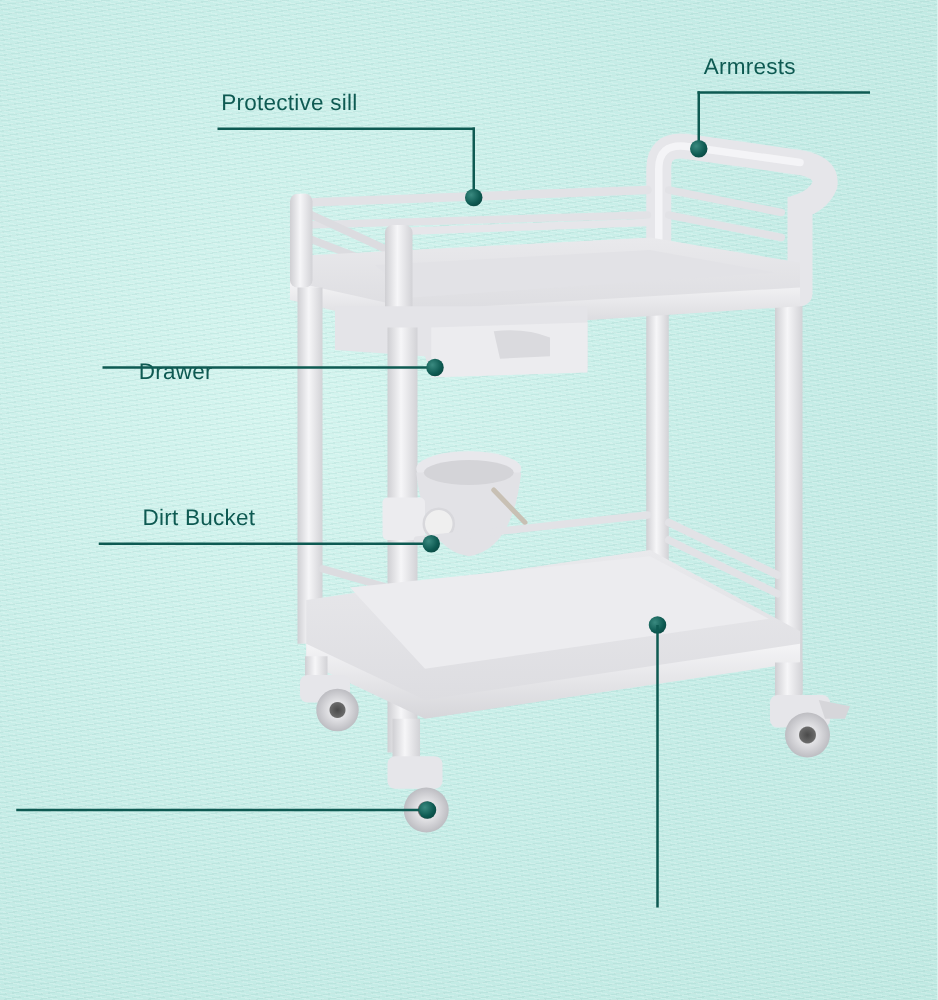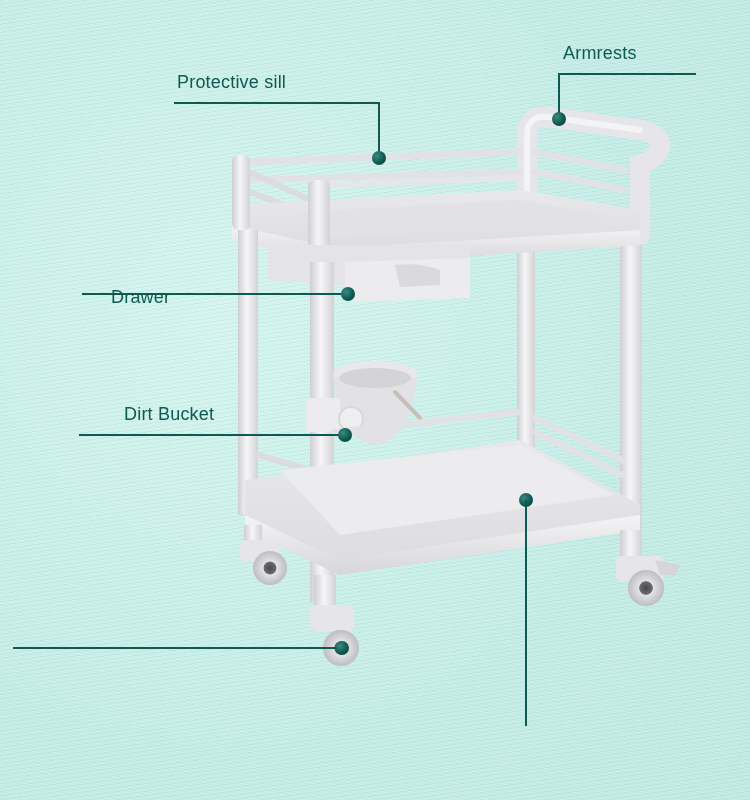--- a/index.html
+++ b/index.html
@@ -124,21 +124,21 @@
 
   <div class="label" style="left:563px; top:44px;">Armrests</div>
   <div class="hline" style="left:558px; top:73px; width:138px;"></div>
   <div class="vline" style="left:558px; top:73px; height:45px;"></div>
   <div class="dot" style="left:559px; top:119px;"></div>
 
   <div class="label" style="left:111px; top:264px;margin-top:24px;">Drawer</div>
   <div class="hline" style="left:82px; top:293px; width:266px;"></div>
   <div class="dot" style="left:348px; top:294px;"></div>
 
-  <div class="label" style="left:124px; top:405px;">Dirt Bucket</div>
+  <div class="label" style="left:114px; top:405px;">Dirt Bucket</div>
   <div class="hline" style="left:79px; top:434px; width:266px;"></div>
   <div class="dot" style="left:345px; top:435px;"></div>
 
   <div class="hline" style="left:13px; top:647px; width:330px;"></div>
   <div class="dot" style="left:342px; top:648px;"></div>
 
   <div class="dot" style="left:526px; top:500px;"></div>
   <div class="vline" style="left:525px; top:500px; height:226px;"></div>
 
 </div>

